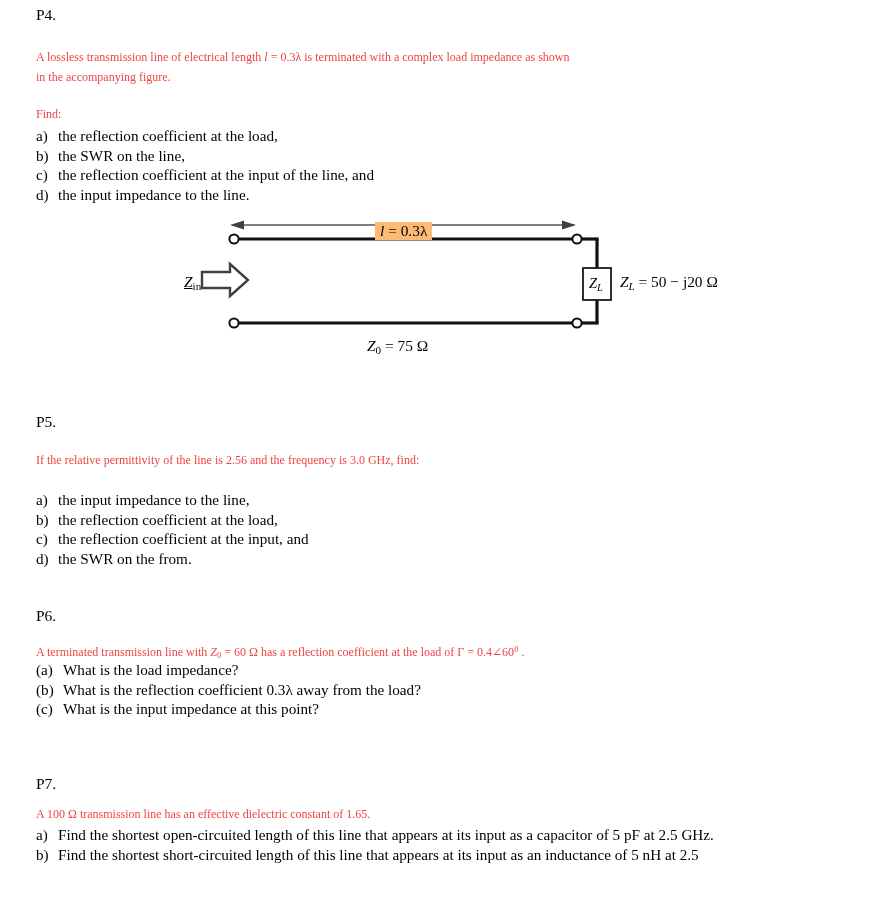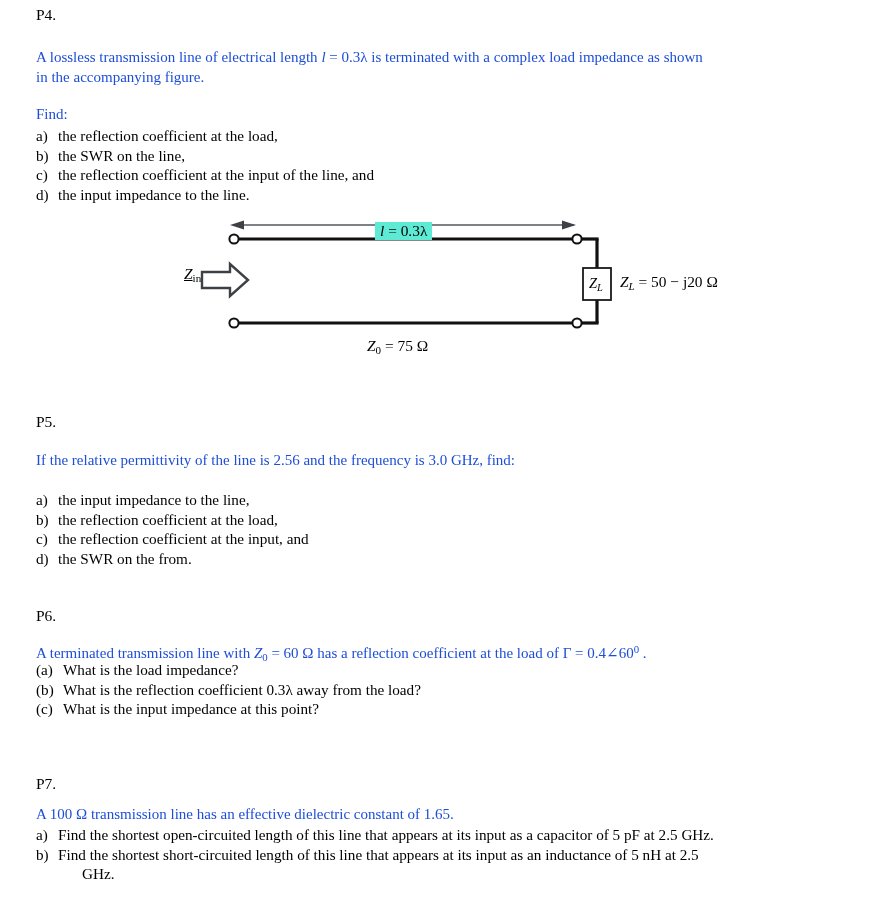--- a/index.html
+++ b/index.html
@@ -26,23 +26,23 @@
   
   .prob-label {
     position: absolute;
     font-size: 15.5px;
     line-height: 15.5px;
     color: #000;
     white-space: nowrap;
   }
   .para {
     position: absolute;
-    font-size: 15px;
+    font-size: 12px;
     line-height: 19.5px;
-    color: #1d4ed8;
+    color: #ef4444;
     white-space: nowrap;
   }
   .para .ln { display: block; white-space: nowrap; }
 
   .listblk {
     position: absolute;
     font-size: 15.2px;
     line-height: 19.5px;
   }
   .listitem {
@@ -86,22 +86,22 @@
   .fig-svg { display: block; }
 
   .fig-label {
     position: absolute;
     font-size: 15.4px;
     white-space: nowrap;
     color: #000;
   }
   .fig-label-sm { font-size: 15.4px; }
 
-  #zin-label  { left: 14px;  top: 55px; text-decoration: underline; }
-  #len-label  { left: 205px; top: 12px;  background:#5eead4; padding: 0 5px; }
+  #zin-label  { left: 14px;  top: 63px; text-decoration: underline; }
+  #len-label  { left: 205px; top: 12px;  background:#fdba74; padding: 0 5px; }
   #z0-label   { left: 197px; top: 79px; margin-top: 48px; }
   #zl-label   { left: 450px; top: 63px; }
   #zlbox-text { left: 419px; top: 65px; font-size: 14.5px; }
 </style>
 </head>
 <body>
 
 <div class="page">
 
   <div class="prob-label" style="left:36px; top:7px;">P4.</div>
@@ -232,19 +232,15 @@
 
   <div class="listblk" style="left:36px; top:825px;">
     <span class="listitem">
       <span class="marker">a)</span>
       <span>Find the shortest open-circuited length of this line that appears at its input as a capacitor of 5 pF at 2.5 GHz.</span>
     </span>
     <span class="listitem">
       <span class="marker">b)</span>
       <span>Find the shortest short-circuited length of this line that appears at its input as an inductance of 5 nH at 2.5</span>
     </span>
-    <span class="listitem" style="padding-left:46px;">
-      <span class="marker"></span>
-      <span>GHz.</span>
-    </span>
   </div>
 
 </div>
 
 </body></html>

